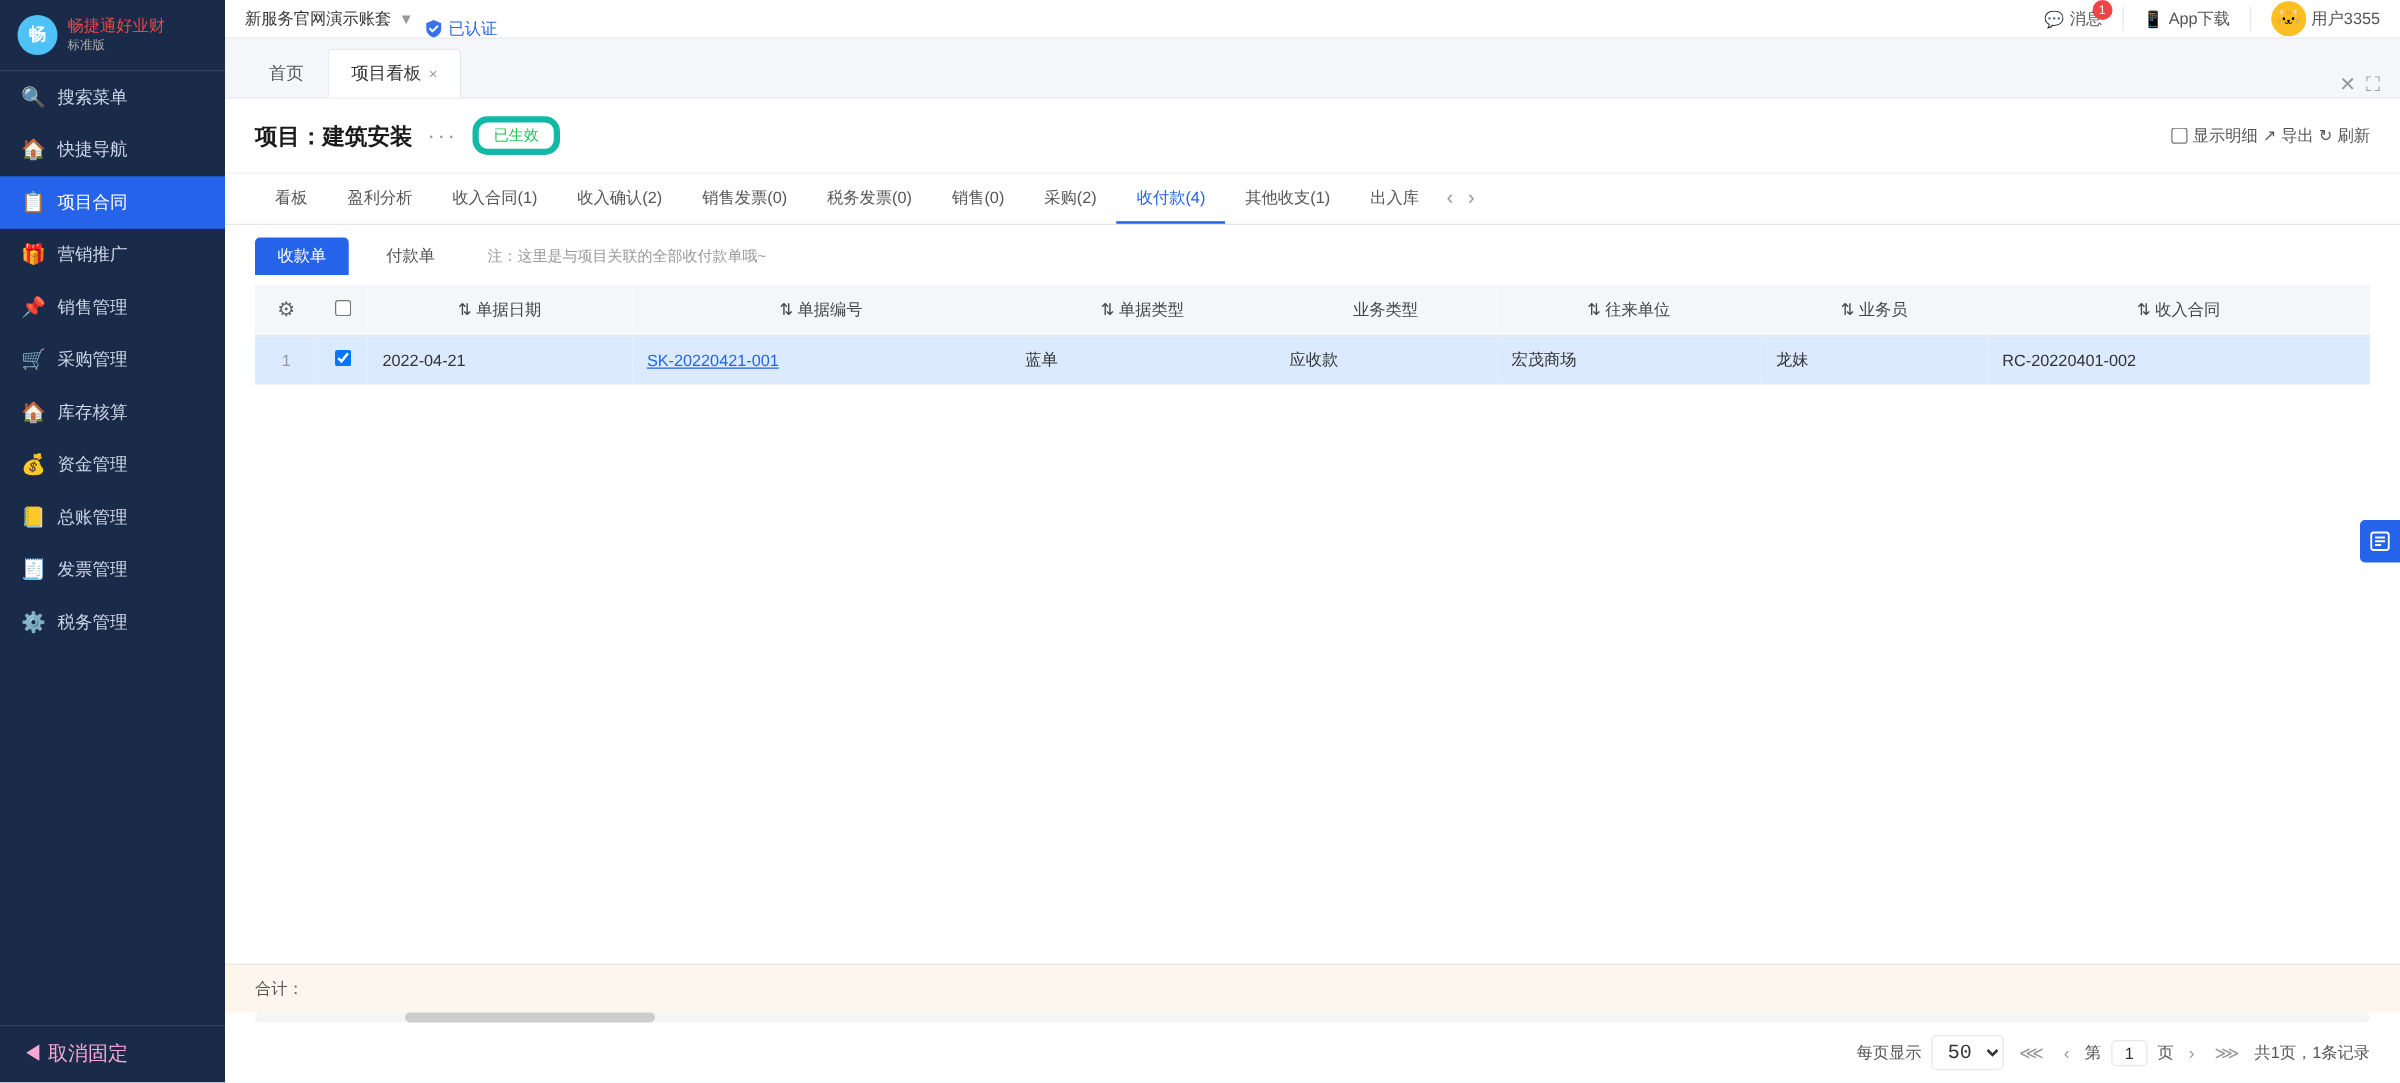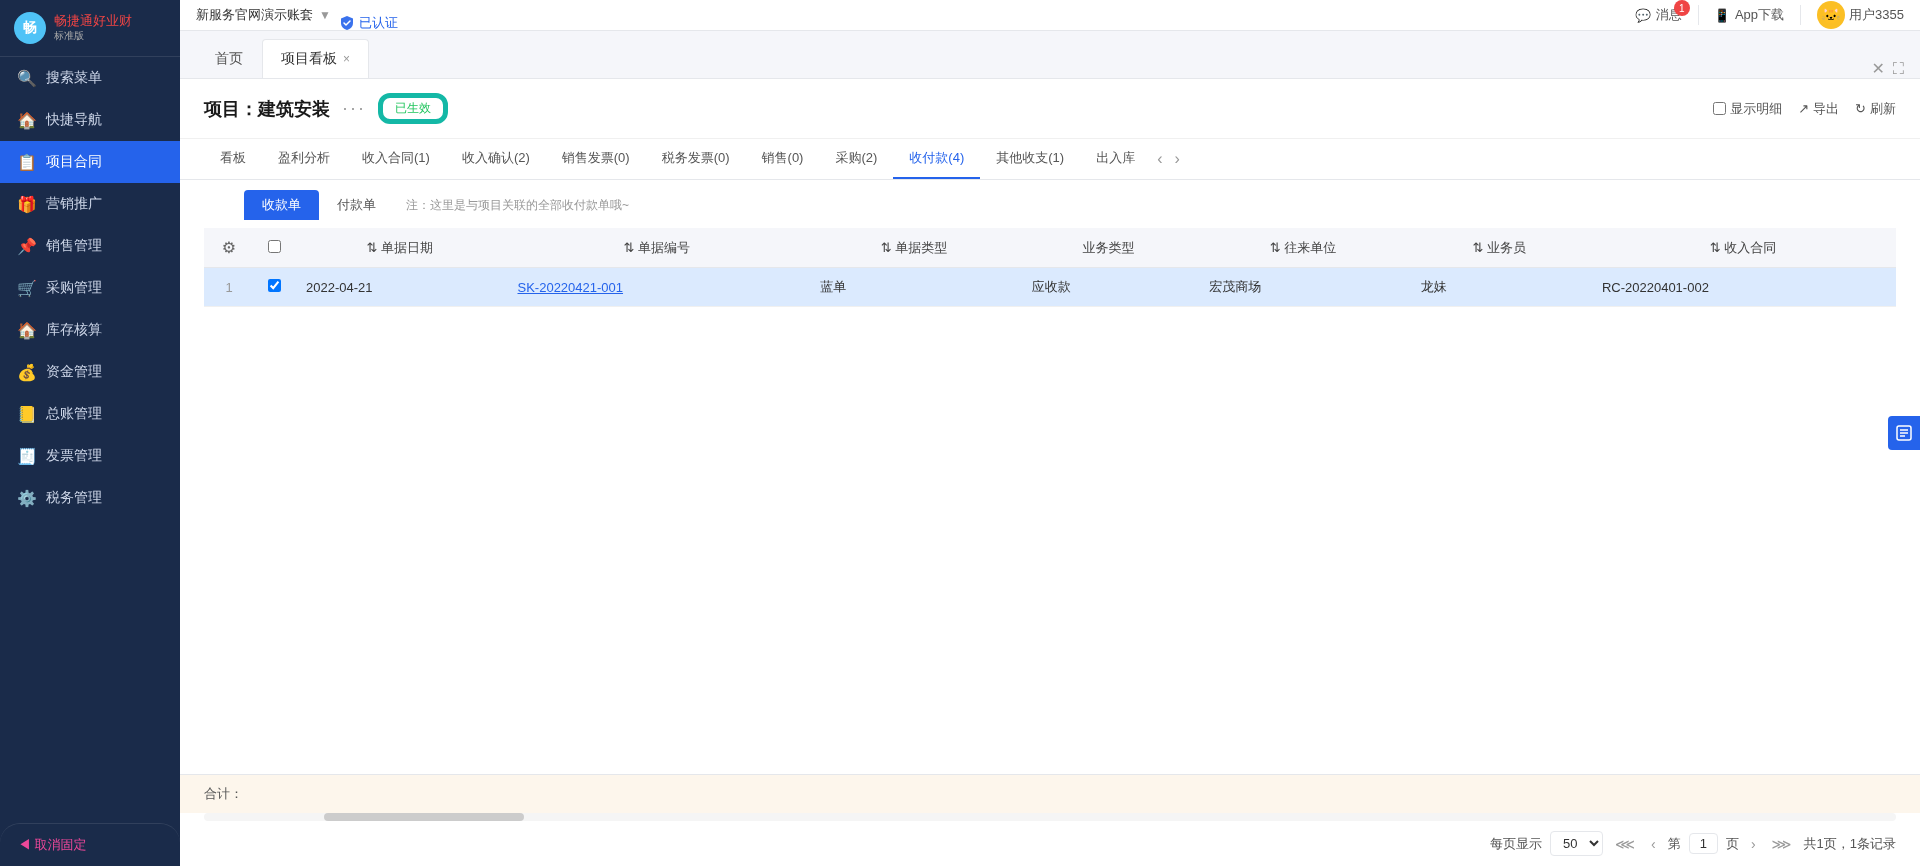--- a/index.html
+++ b/index.html
@@ -39,25 +39,25 @@
       padding: 12px 18px;
       cursor: pointer;
       color: #cdd6e8;
       font-size: 14px;
       transition: background 0.2s;
     }
     .sidebar-item.active { background: #2563eb; color: #fff; }
     .sidebar-item-icon { width: 18px; height: 18px; display: flex; align-items: center; justify-content: center; font-size: 16px; }
     .sidebar-footer {
       padding: 12px 18px;
-      color: #ec4899;
-      font-size: 13px;
+      color: #f9a8d4;
+      font-size: 16px;
       cursor: pointer;
       border-top: 1px solid rgba(255,255,255,0.1);
-      display: flex; align-items: center; gap: 6px; border-radius: 20px;
+      display: flex; align-items: center; gap: 6px;
     }
 
     
     .main { flex: 1; display: flex; flex-direction: column; height: 100%; overflow: hidden; }
 
     
     .topbar {
       height: 31px;
       background: #fff;
       display: flex;
@@ -123,21 +123,21 @@
       border-bottom: 1px solid #f0f0f0;
     }
     .project-dots { color: #999; cursor: pointer; font-size: 18px; letter-spacing: 2px; }
     .status-badge {
       border: 5px solid #14b8a6;
       color: #22c55e;
       border-radius: 12px;
       padding: 2px 12px;
       font-size: 12px;
     }
-    .project-header-right { margin-left: auto; display: flex; align-items: center; gap: 16px; }
+    .project-header-right { margin-left: auto; display: flex; align-items: center; gap: 4px; }
     .header-action { display: flex; align-items: center; gap: 4px; font-size: 13px; color: #555; cursor: pointer; }
     .checkbox-label { display: flex; align-items: center; gap: 4px; font-size: 13px; color: #555; cursor: pointer; }
     .checkbox-label input { cursor: pointer; }
 
     
     .nav-tabs {
       display: flex; align-items: center;
       padding: 0 24px;
       border-bottom: 1px solid #e5e7eb;
       gap: 0;
@@ -148,23 +148,22 @@
       color: #555;
       cursor: pointer;
       border-bottom: 2px solid transparent;
       white-space: nowrap;
     }
     .nav-tab.active { color: #2563eb; border-bottom-color: #2563eb; font-weight: 500; }
     .nav-tab-arrow { padding: 8px 6px; cursor: pointer; color: #999; font-size: 16px; }
 
     
     .sub-tabs {
-      display: flex; align-items: center; gap: 0;
+      display: flex; align-items: center; gap: 12px;
       padding: 10px 24px 0;
-      margin-left: 40px;
     }
     .sub-tab {
       padding: 6px 18px;
       font-size: 13px;
       cursor: pointer;
       border-radius: 4px 4px 0 0;
     }
     .sub-tab.active { background: #2563eb; color: #fff; }
     .sub-tab:not(.active) { color: #555; }
     .sub-note { font-size: 12px; color: #999; margin-left: 12px; }
@@ -221,24 +220,25 @@
     .pagination {
       display: flex; align-items: center; gap: 8px;
       padding: 10px 24px;
       justify-content: flex-end;
       font-size: 13px; color: #555;
     }
     .page-select {
       border: 1px solid #e5e7eb;
       border-radius: 4px;
       padding: 3px 8px;
-      font-size: 13px;
+      font-size: 16px;
       color: #333;
       cursor: pointer;
       background: #fff;
+      font-family: Liberation Mono, monospace;
     }
     .page-btn {
       background: none; border: none;
       cursor: pointer; color: #999; font-size: 14px;
       padding: 2px 4px;
     }
     .page-current {
       border: 1px solid #e5e7eb;
       border-radius: 4px;
       padding: 2px 10px;

